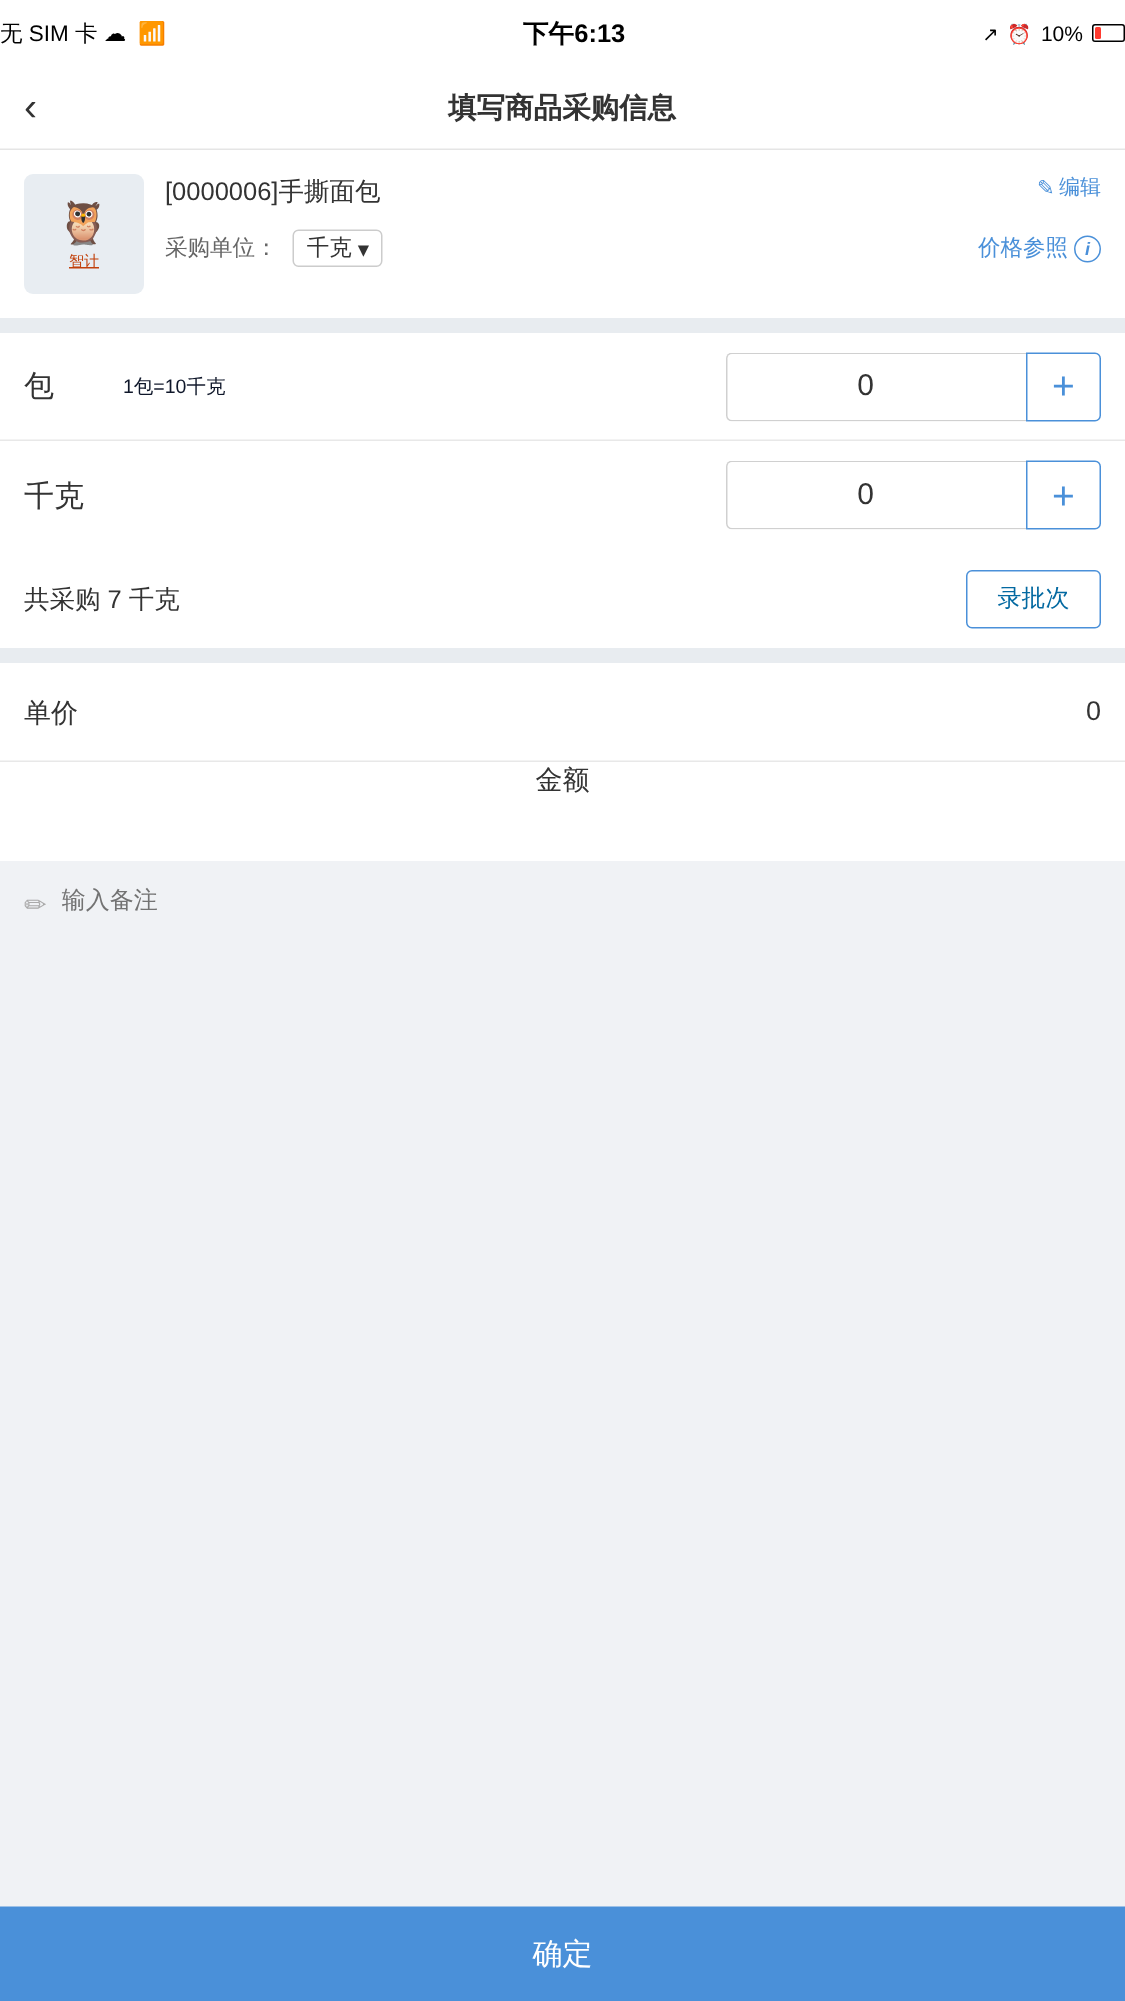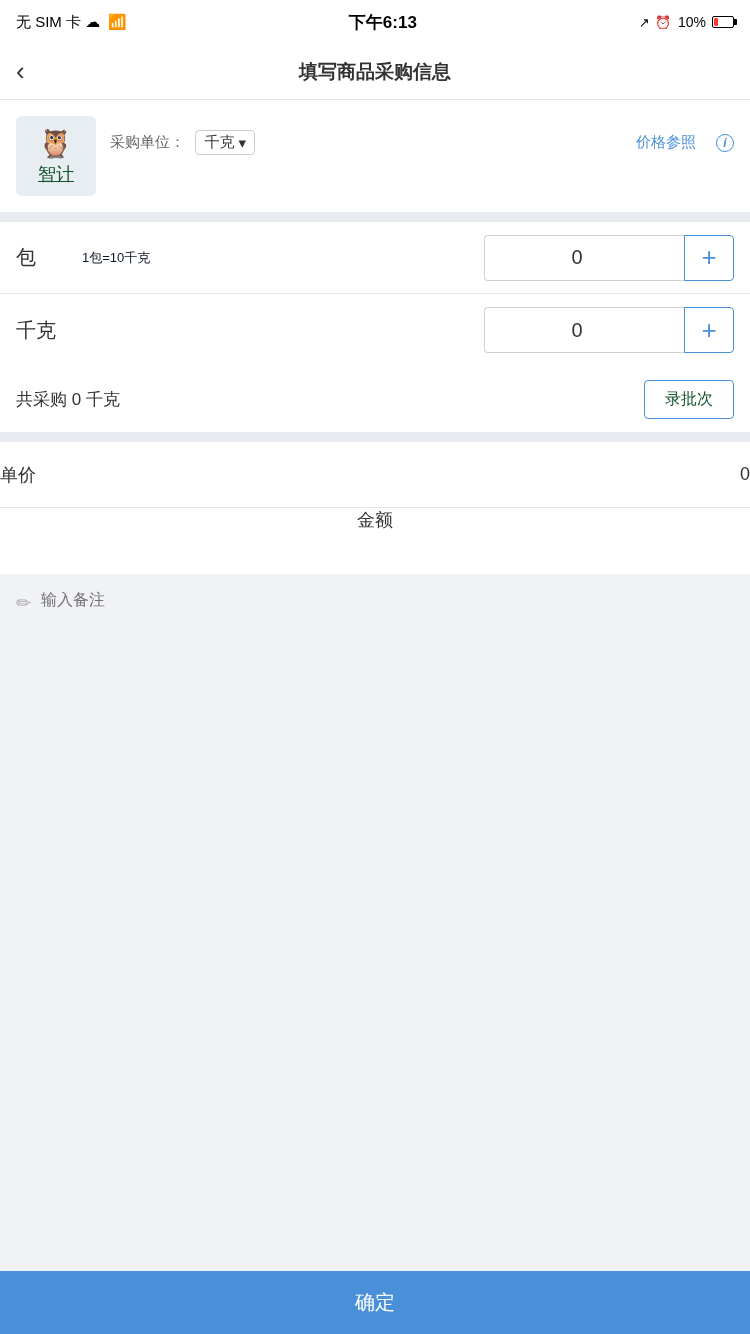--- a/index.html
+++ b/index.html
@@ -13,21 +13,21 @@
       flex-direction: column;
     }
 
     
     .status-bar {
       background: #fff;
       height: 44px;
       display: flex;
       align-items: center;
       justify-content: space-between;
-      padding: 0 16px;
+      padding: 0 0;
       font-size: 28px;
       font-weight: 500;
       color: #000;
     }
     .status-left { display: flex; align-items: center; gap: 8px; font-size: 15px; }
     .status-center { font-size: 17px; font-weight: 600; }
     .status-right { display: flex; align-items: center; gap: 6px; font-size: 14px; }
     .battery-icon {
       display: inline-flex;
       align-items: center;
@@ -105,22 +105,22 @@
       align-items: center;
       justify-content: center;
       flex-shrink: 0;
       flex-direction: column;
     }
     .owl-icon {
       font-size: 28px;
       color: #8fa0b8;
     }
     .thumbnail-label {
-      font-size: 18px;
-      color: #14532d;
+      font-size: 10px;
+      color: #c2410c;
       margin-top: 2px;
       text-decoration: underline;
     }
     .product-info {
       flex: 1;
     }
     .product-header {
       display: flex;
       justify-content: space-between;
       align-items: flex-start;
@@ -160,21 +160,21 @@
       color: #333;
       background: #fff;
       cursor: pointer;
       margin-left: 6px;
     }
     .price-ref {
       font-size: 15px;
       color: #4a90d9;
       display: flex;
       align-items: center;
-      gap: 20px;
+      gap: 4px;
       cursor: pointer;
     }
 
     
     .input-section {
       background: #fff;
     }
     .input-row {
       display: flex;
       align-items: center;
@@ -239,35 +239,35 @@
     }
     .summary-text {
       font-size: 17px;
       color: #333;
     }
     .batch-btn {
       border: 1px solid #4a90d9;
       border-radius: 4px;
       padding: 8px 20px;
       font-size: 16px;
-      color: #14532d;
+      color: #0369a1;
       background: #fff;
       cursor: pointer;
     }
 
     
     .info-section {
       background: #fff;
       margin-top: 0;
     }
     .info-row {
       display: flex;
       align-items: center;
       justify-content: space-between;
-      padding: 0 0;
+      padding: 0 16px;
       height: 66px;
       border-bottom: 1px solid #e8e8e8;
       gap: 45px;
     }
     .info-row:last-child {
       border-bottom: none;
       flex-direction: column;
     }
     .info-label {
       font-size: 18px;
@@ -338,20 +338,29 @@
   <span class="nav-back">‹</span>
   <span class="nav-title">填写商品采购信息</span>
 </div>
 
 <div class="product-card">
   <div class="product-thumbnail">
     <span class="owl-icon">🦉</span>
     <span class="thumbnail-label">智计</span>
   </div>
   <div class="product-info">
+    <div class="product-header">
+      <span class="product-name">
+        <span>[0000006]</span><span>手撕面包</span>
+      </span>
+      <span class="edit-link">
+        <span>✎</span>
+        <span>编辑</span>
+      </span>
+    </div>
     <div class="product-meta">
       <div>
         <span class="unit-label">采购单位：</span>
         <span class="unit-select">
           <span>千克</span>
           <span>▾</span>
         </span>
       </div>
       <span class="price-ref">
         <span>价格参照</span>
@@ -375,21 +384,21 @@
   <div class="input-row">
     <span class="row-label">千克</span>
     <div class="row-right">
       <input class="number-input" type="number" value="0" style="">
       <div class="plus-btn">+</div>
     </div>
   </div>
 </div>
 
 <div class="summary-row">
-  <span class="summary-text">共采购 0 千克</span>
+  <span class="summary-text">共采购 7 千克</span>
   <button class="batch-btn">录批次</button>
 </div>
 
 <div class="section-divider"></div>
 
 <div class="info-section">
   <div class="info-row">
     <span class="info-label">单价</span>
     <span class="info-value">0</span>
   </div>

